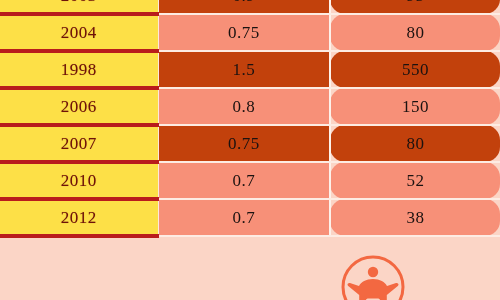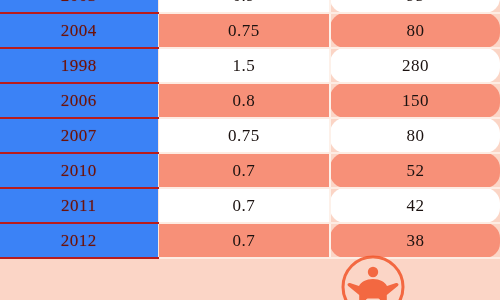--- a/index.html
+++ b/index.html
@@ -37,36 +37,36 @@
     height: 33px;
     padding: 0;
     text-align: center;
     vertical-align: middle;
     font-size: 17px;
     letter-spacing: 0.5px;
   }
 
   
   td.year-cell {
-    background: #3b82f6;
+    background: #fde047;
     color: #6E1208;
-    border-bottom: 2px solid #b91c1c;
+    border-bottom: 4px solid #b91c1c;
     border-right: 1px solid #FDE7DC;
     text-shadow: 0 0 1px rgba(110,18,8,0.35);
   }
 
   
   td.value-cell {
     color: #1B1210;
     border-bottom: 2px solid #FDECE3;
     border-right: 2px solid #FDF1EA;
     font-family: Liberation Serif, serif;
   }
   tr.row-dark  td.value-cell { background: #F79078; }
-  tr.row-light td.value-cell { background: #ffffff; }
+  tr.row-light td.value-cell { background: #c2410c; }
 
   td.value-cell:last-child { border-right: none; border-radius: 15px; }
 
   
   #watermark {
     position: absolute;
     left: 336px;
     top: 248px;
     width: 74px;
     height: 74px;
@@ -92,41 +92,36 @@
           <td class="value-cell">95</td>
         </tr>
         <tr class="row-dark">
           <td class="year-cell">2004</td>
           <td class="value-cell">0.75</td>
           <td class="value-cell">80</td>
         </tr>
         <tr class="row-light">
           <td class="year-cell">1998</td>
           <td class="value-cell">1.5</td>
-          <td class="value-cell">280</td>
+          <td class="value-cell">550</td>
         </tr>
         <tr class="row-dark">
           <td class="year-cell">2006</td>
           <td class="value-cell">0.8</td>
           <td class="value-cell">150</td>
         </tr>
         <tr class="row-light">
           <td class="year-cell">2007</td>
           <td class="value-cell">0.75</td>
           <td class="value-cell">80</td>
         </tr>
         <tr class="row-dark">
           <td class="year-cell">2010</td>
           <td class="value-cell">0.7</td>
           <td class="value-cell">52</td>
-        </tr>
-        <tr class="row-light">
-          <td class="year-cell">2011</td>
-          <td class="value-cell">0.7</td>
-          <td class="value-cell">42</td>
         </tr>
         <tr class="row-dark">
           <td class="year-cell">2012</td>
           <td class="value-cell">0.7</td>
           <td class="value-cell">38</td>
         </tr>
       </tbody>
   </table>
 
   <svg id="watermark" viewBox="0 0 74 74" xmlns="http://www.w3.org/2000/svg">

